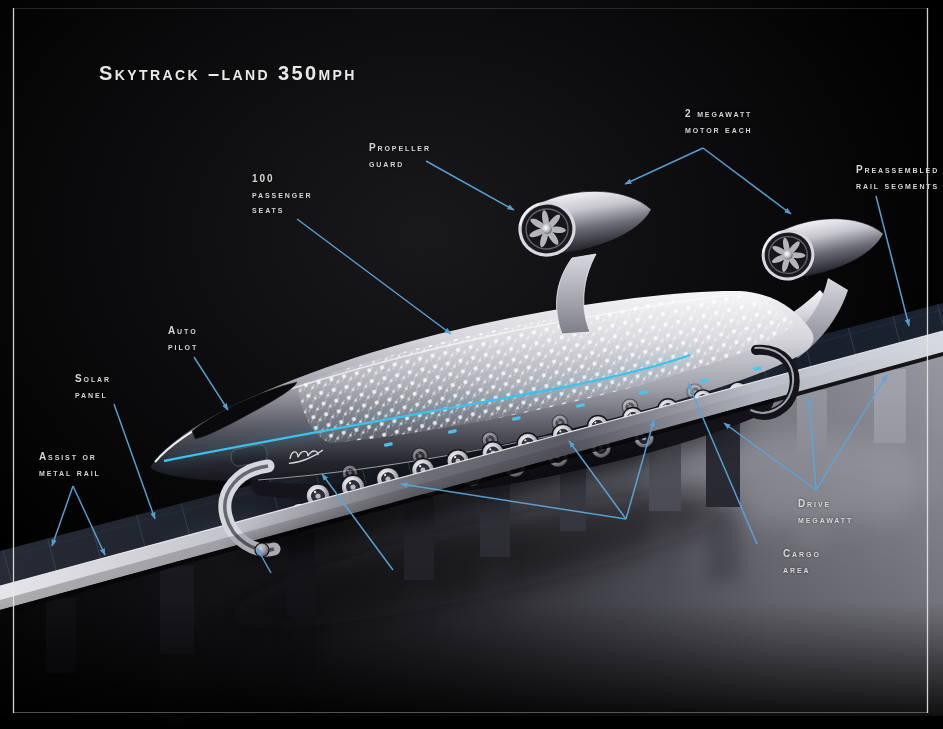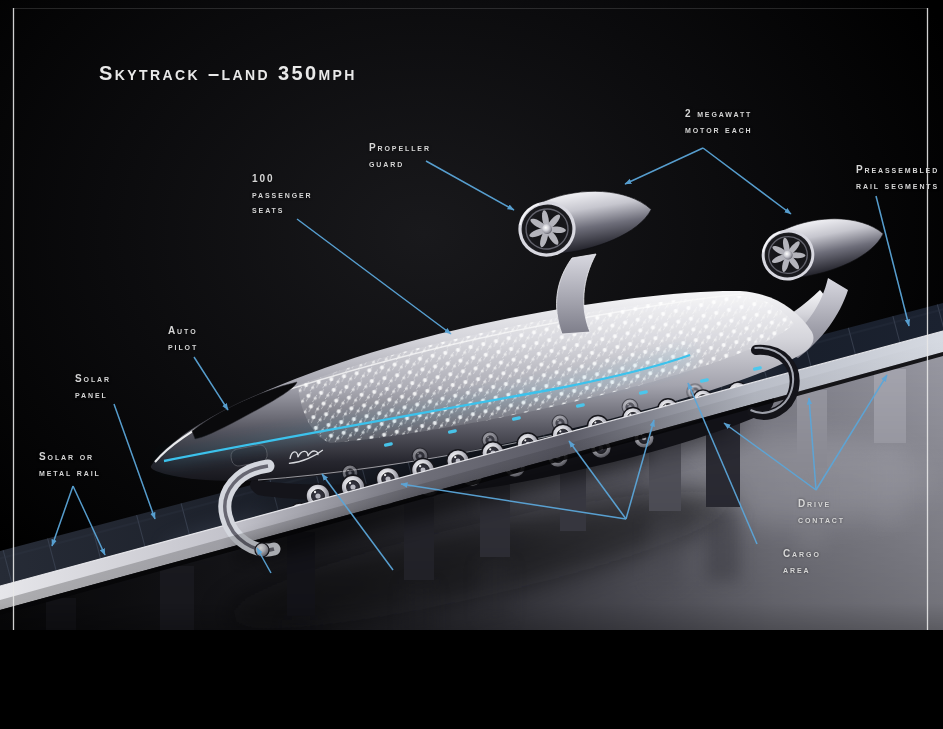--- a/index.html
+++ b/index.html
@@ -1,16 +1,16 @@
 <!DOCTYPE html>
 <html><head>
 <meta charset="utf-8">
 <style>
   html,body{margin:0;padding:0;background:#000;}
-  .stage{position:relative;width:943px;height:630px;background:#404040;overflow:hidden;
+  .stage{position:relative;width:943px;height:729px;background:#404040;overflow:hidden;
          font-family:"Liberation Sans",sans-serif;}
   .stage svg{position:absolute;left:0;top:0;}
   .ttl{position:absolute;color:#e9e9e9;font-variant:small-caps;font-weight:bold;
        font-size:20px;letter-spacing:2.4px;white-space:nowrap;}
   .lbl{position:absolute;color:#d6d6d6;font-variant:small-caps;font-weight:bold;
        font-size:10px;letter-spacing:1.9px;line-height:15.5px;white-space:nowrap;
        text-shadow:0 0 3px rgba(0,0,0,.55);}
   .lbl span{display:block;}
 </style>
 </head>
@@ -325,25 +325,25 @@
 </div>
 <div class="lbl" style="left:168px;top:323px;">
   <span>Auto</span>
       <span>pilot</span>
 </div>
 <div class="lbl" style="left:75px;top:371px;">
   <span>Solar</span>
       <span>panel</span>
 </div>
 <div class="lbl" style="left:39px;top:449px;">
-  <span>Solar  or</span>
+  <span>Assist  or</span>
       <span>metal rail</span>
 </div>
 <div class="lbl" style="left:745px;top:546px;margin-left:38px;">
   <span>Cargo</span>
       <span>area</span>
 </div>
 <div class="lbl" style="left:798px;top:496px;">
   <span>Drive</span>
-      <span>contact</span>
+      <span>megawatt</span>
 </div>
 
 </div>
 
 </body></html>

